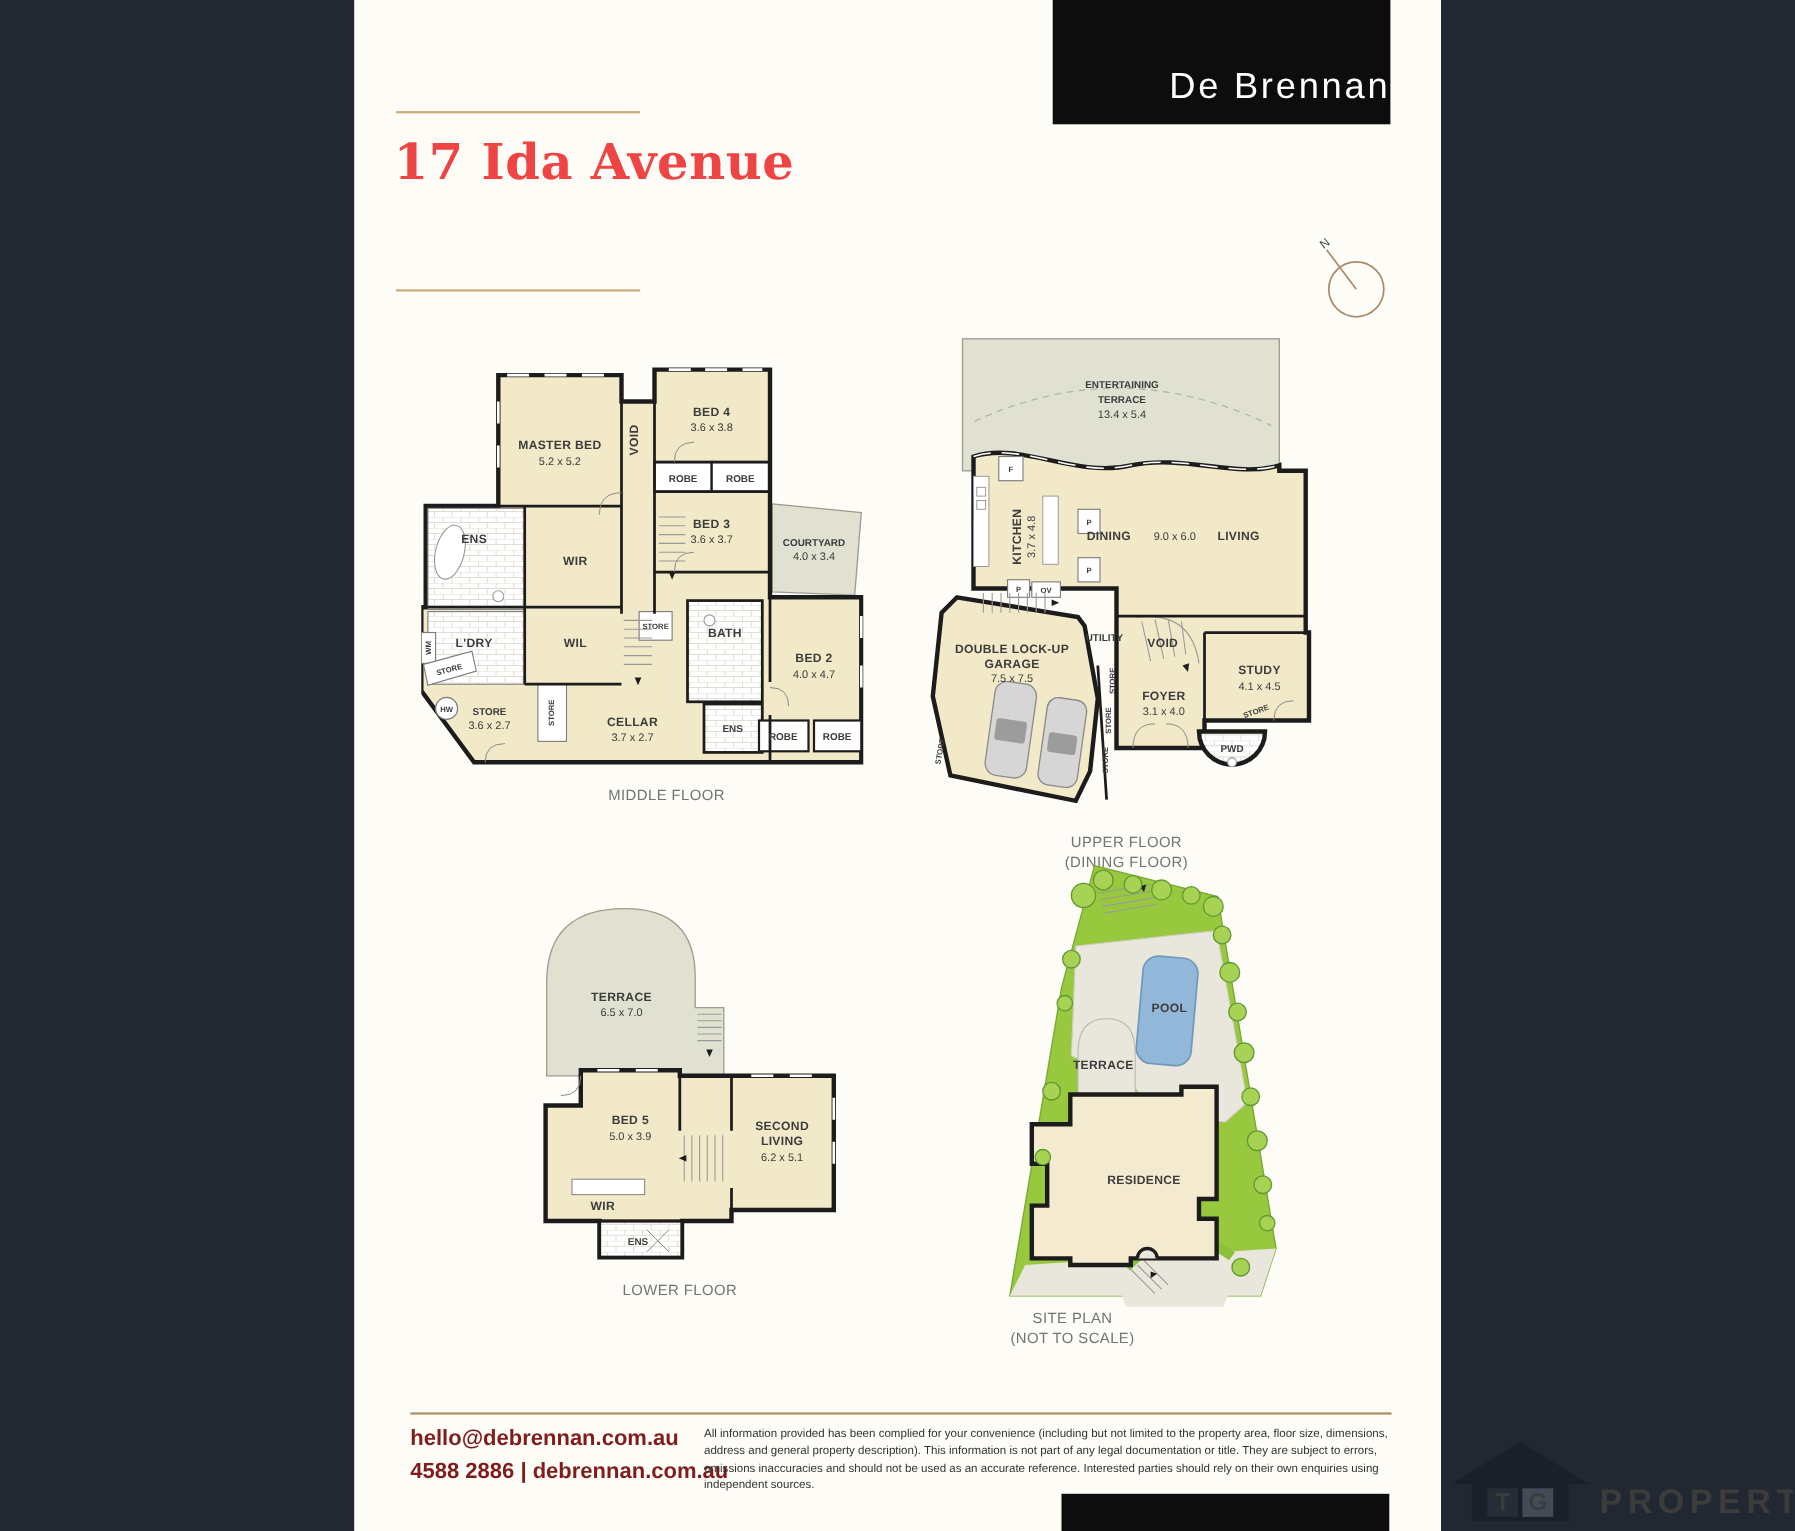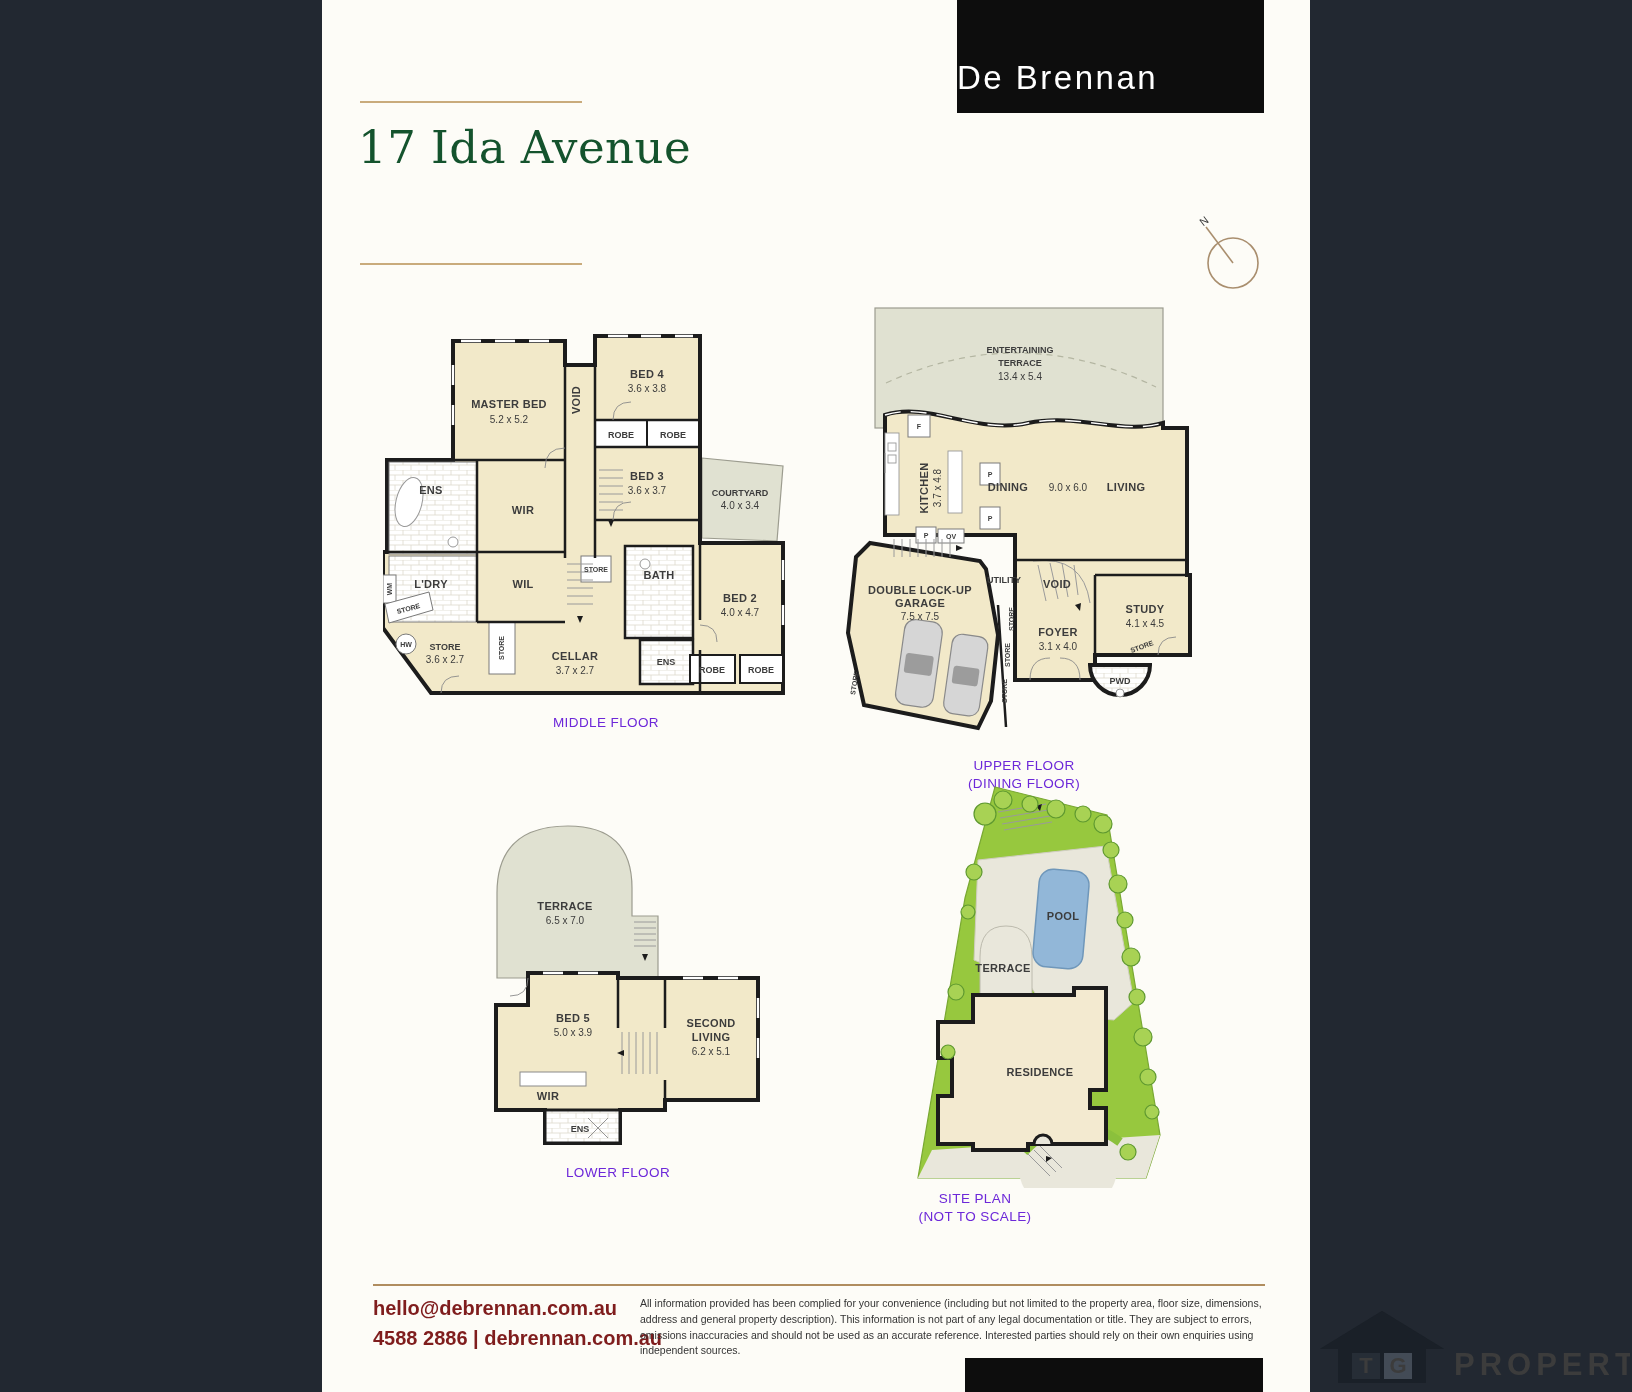--- a/index.html
+++ b/index.html
@@ -1,27 +1,27 @@
 <!DOCTYPE html>
 <html><head>
 <meta charset="utf-8">
 <style>
   html,body{margin:0;padding:0;background:#fff;}
   .page{position:relative;width:1632px;height:1392px;background:#fdfcf7;overflow:hidden;
         font-family:"Liberation Sans",sans-serif;}
   .band{position:absolute;top:0;height:100%;width:322px;background:#222831;}
   .band.left{left:0;} .band.right{left:1310px;}
   .logo-box{position:absolute;left:957px;top:0;width:307px;height:113px;background:#0d0d0d;
-            display:flex;align-items:flex-end;justify-content:flex-start;padding-bottom:16px;box-sizing:border-box;}
+            display:flex;align-items:flex-end;justify-content:flex-end;padding-bottom:16px;box-sizing:border-box;}
   .logo-text{color:#fff;font-size:33px;font-weight:500;letter-spacing:2.5px;}
   .rule{position:absolute;height:2px;background:#c9ab7c;}
-  .title{position:absolute;left:358px;top:116px;font-family:"DejaVu Serif",serif;font-weight:normal;
-         font-size:45px;line-height:1.4;color:#14532d;letter-spacing:0.5px;}
+  .title{position:absolute;left:358px;top:116px;font-family:"DejaVu Serif",serif;font-weight:bold;
+         font-size:45px;line-height:1.4;color:#ef4444;letter-spacing:0.5px;}
   .floor-label{position:absolute;text-align:center;font-size:13.5px;letter-spacing:0.4px;
-               color:#6d28d9;font-weight:500;line-height:1.35;}
+               color:#737373;font-weight:500;line-height:1.35;}
   .footer-contact{position:absolute;left:373px;top:1293px;font-size:20px;font-weight:700;
                   color:#7f1d1d;line-height:1.5;}
   .disclaimer{position:absolute;left:640px;top:1296px;width:630px;font-size:10.5px;
               color:#333;line-height:1.5;font-weight:500;}
   .black-bar{position:absolute;left:965px;top:1358px;width:298px;height:34px;background:#0d0d0d;}
   svg{position:absolute;}
   svg text{font-family:"Liberation Sans",sans-serif;fill:#3c3c3c;}
   .t{font-size:11px;font-weight:600;text-anchor:middle;letter-spacing:0.3px;}
   .td{font-size:10px;font-weight:400;text-anchor:middle;}
   .ts{font-size:9px;font-weight:600;text-anchor:middle;}

